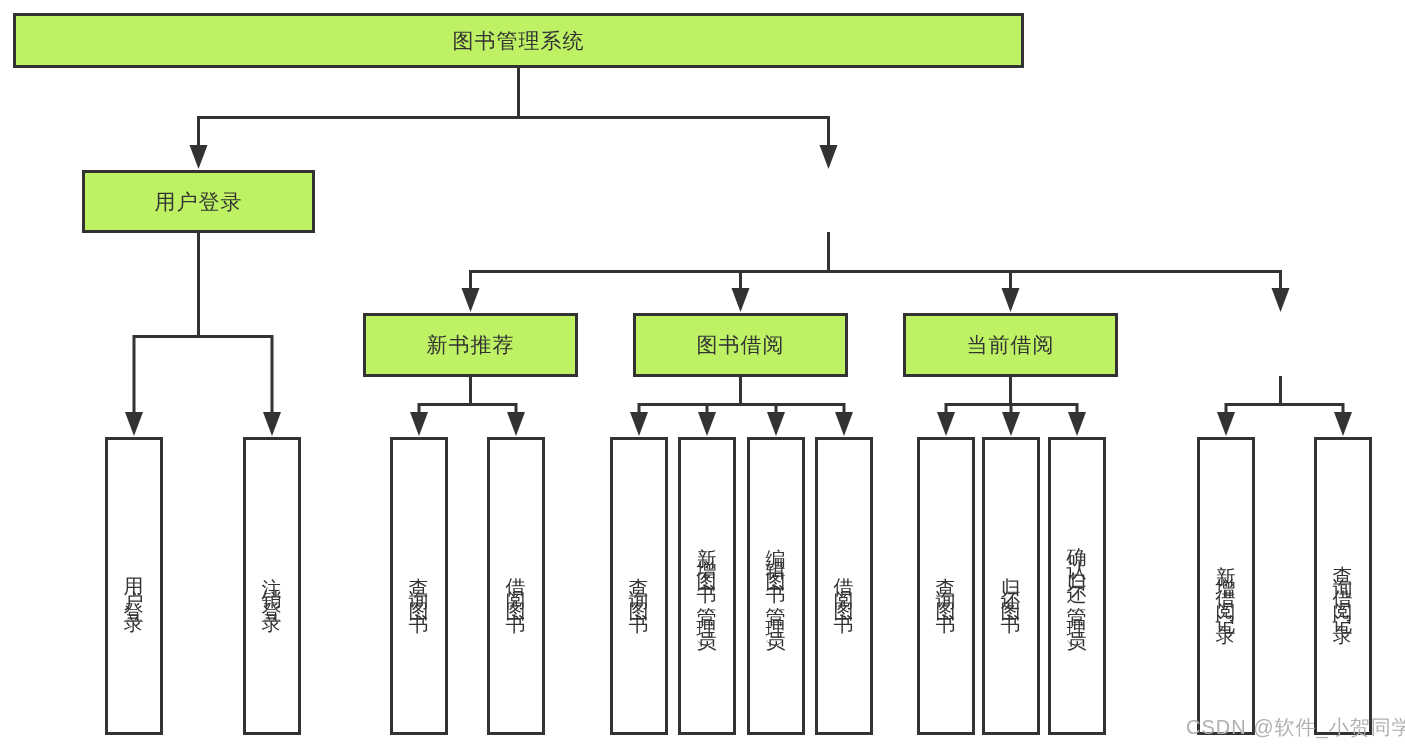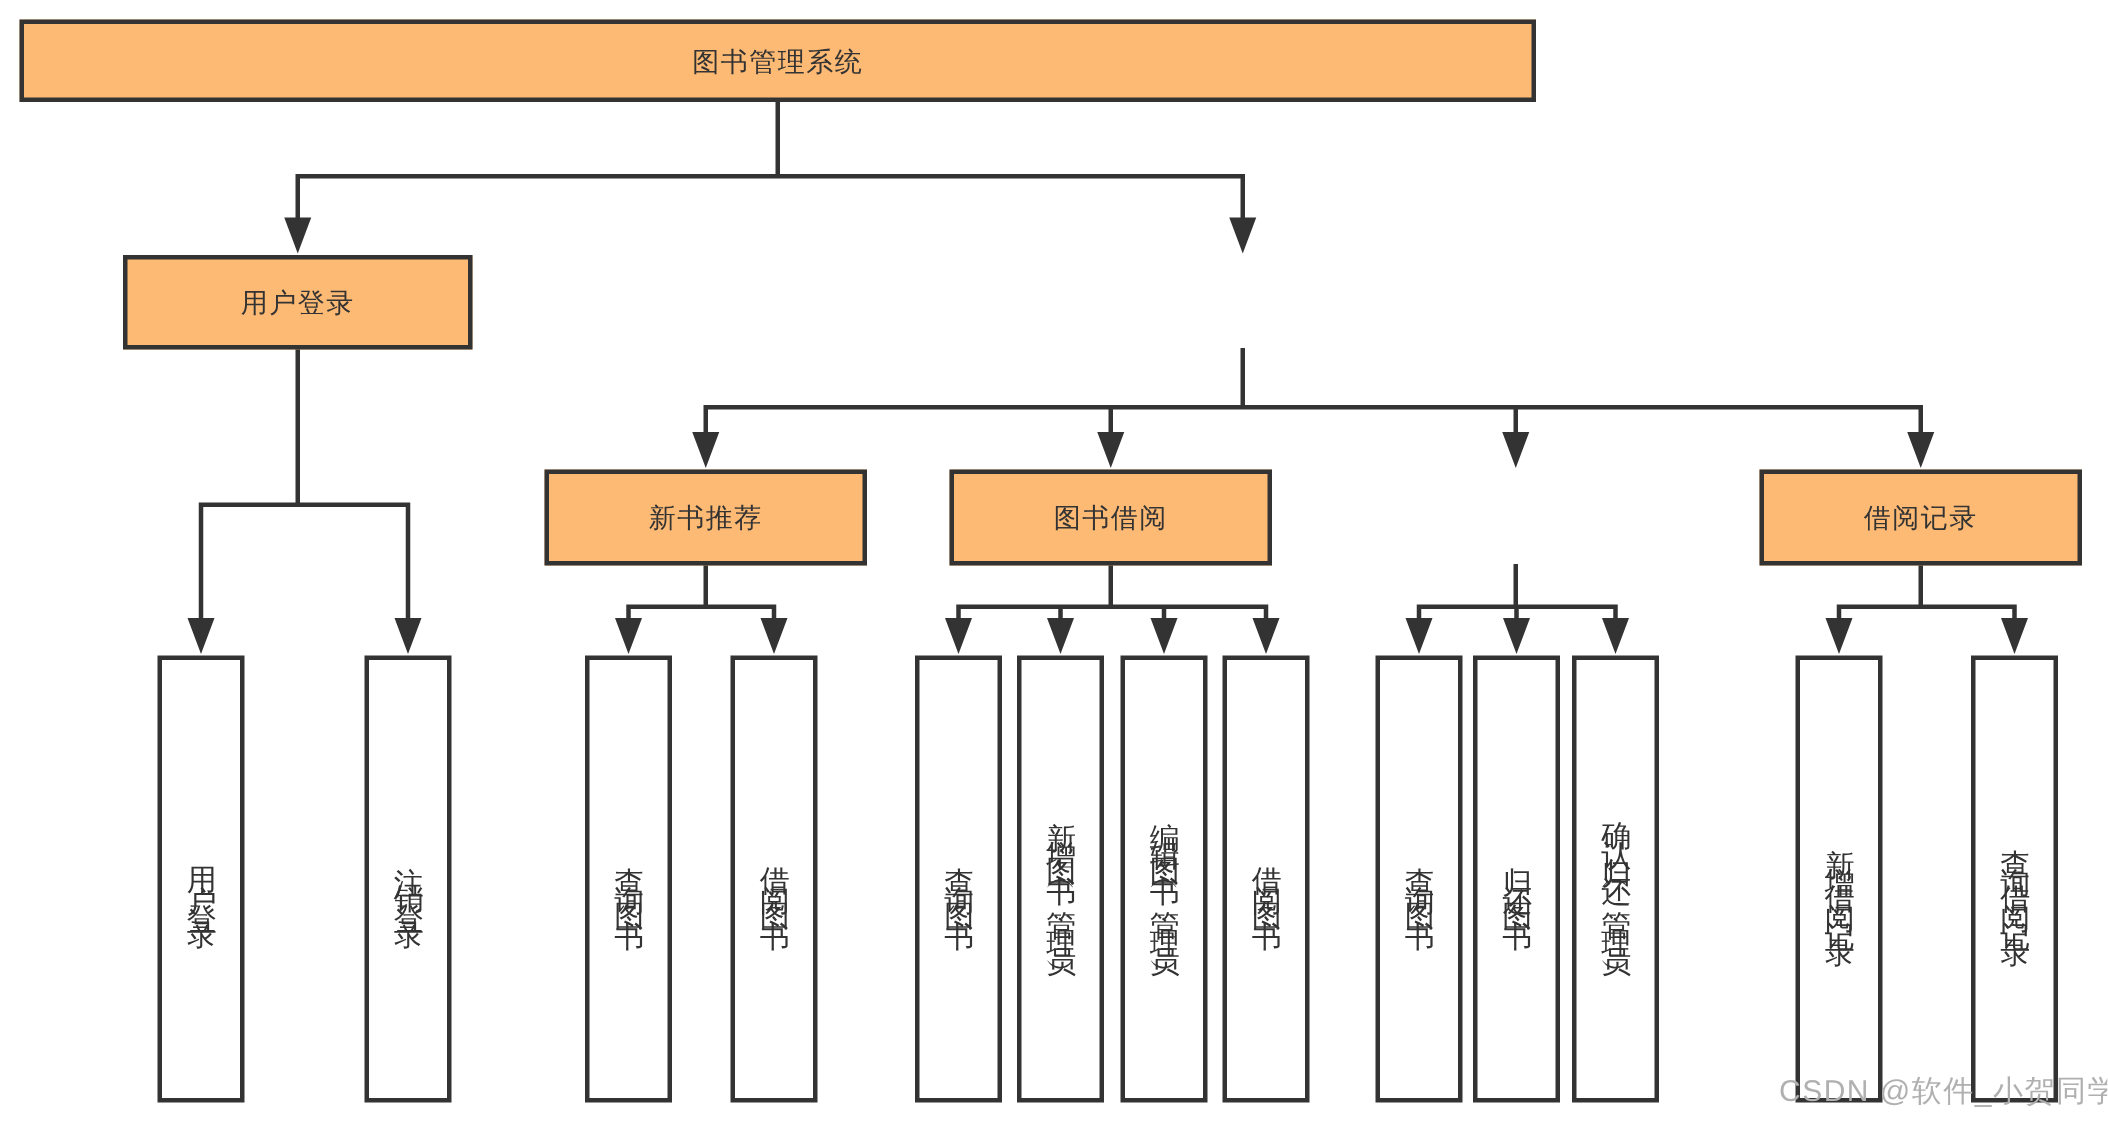--- a/index.html
+++ b/index.html
@@ -4,23 +4,23 @@
 <style>
   html,body{margin:0;padding:0;background:#ffffff;}
   .canvas{
     position:relative;width:1405px;height:747px;background:#ffffff;
     font-family:"Liberation Sans","DejaVu Sans",sans-serif;color:#333333;overflow:hidden;
   }
   .wires{position:absolute;left:0;top:0;}
   .wires path{fill:none;stroke:#333333;stroke-width:3;}
   .wires polygon{fill:#333333;stroke:none;}
   .node{
-    position:absolute;box-sizing:border-box;border:3px solid #333333;background:#fdba74;
+    position:absolute;box-sizing:border-box;border:3px solid #333333;background:#bef264;
     display:flex;align-items:center;justify-content:center;
-    font-size:18px;letter-spacing:1px;white-space:nowrap;
+    font-size:21px;letter-spacing:1px;white-space:nowrap;
   }
   .leaf{
     position:absolute;box-sizing:border-box;border:3px solid #333333;background:#ffffff;
     top:437px;width:58px;height:298px;
     display:flex;align-items:center;justify-content:center;
     font-size:20px;writing-mode:vertical-rl;text-orientation:mixed;
     letter-spacing:12px;line-height:1;
   }
   .watermark{
     position:absolute;left:1186px;top:714px;font-size:20px;color:#b0b0b0;
@@ -81,21 +81,21 @@
       <polygon points="1334,412 1352,412 1343,436"></polygon>
     </g>
   </svg>
 
   <div class="node" style="left:13px;top:13px;width:1011px;height:55px;">图书管理系统</div>
 
   <div class="node" style="left:82px;top:170px;width:233px;height:63px;">用户登录</div>
 
   <div class="node" style="left:363px;top:313px;width:215px;height:64px;">新书推荐</div>
   <div class="node" style="left:633px;top:313px;width:215px;height:64px;">图书借阅</div>
-  <div class="node" style="left:1173px;top:313px;width:215px;height:64px;">借阅记录</div>
+  <div class="node" style="left:903px;top:313px;width:215px;height:64px;">当前借阅</div>
 
   <div class="leaf" style="left:105px;">用户登录</div>
   <div class="leaf" style="left:243px;">注销登录</div>
 
   <div class="leaf" style="left:390px;">查询图书</div>
   <div class="leaf" style="left:487px;">借阅图书</div>
 
   <div class="leaf" style="left:610px;">查询图书</div>
   <div class="leaf" style="left:678px;">新增图书（管理员）</div>
   <div class="leaf" style="left:747px;">编辑图书（管理员）</div>

